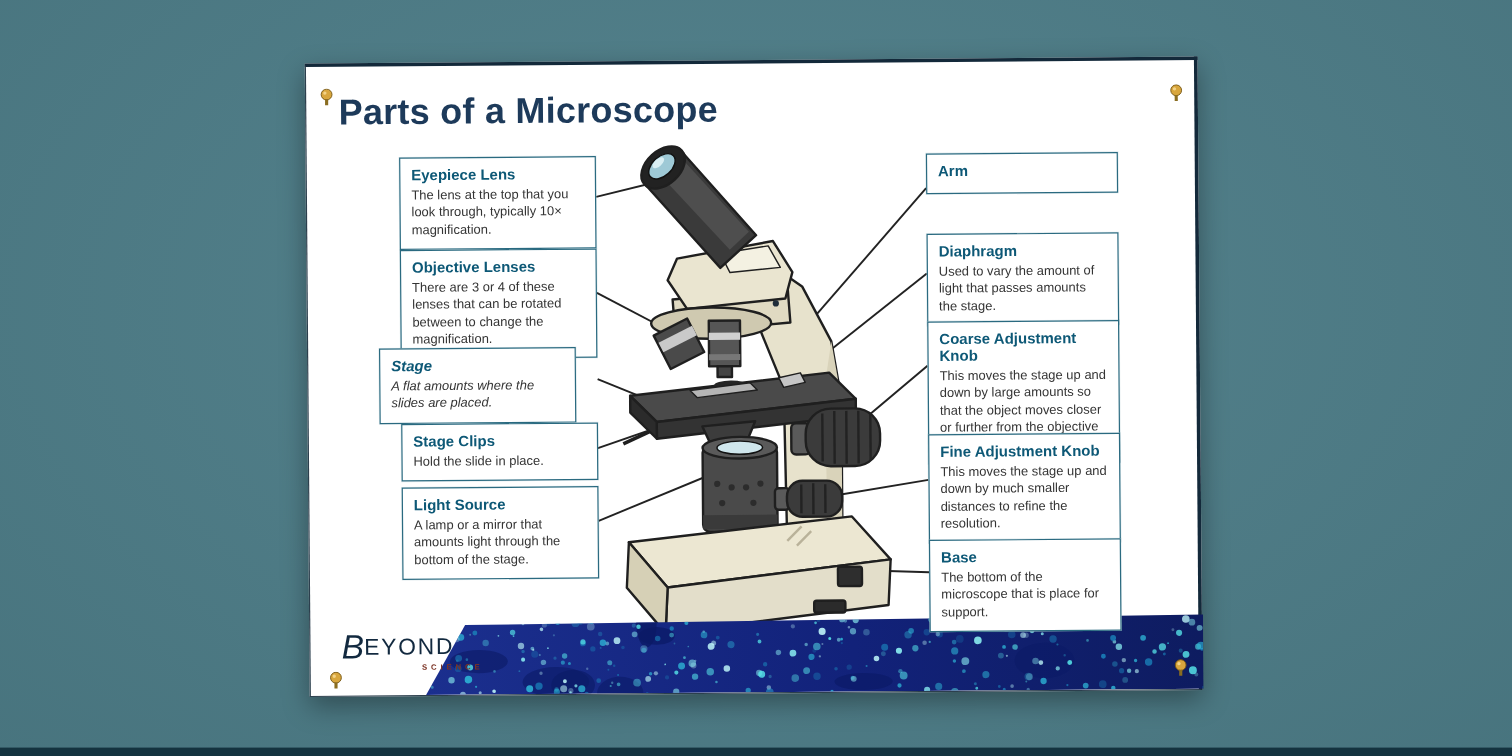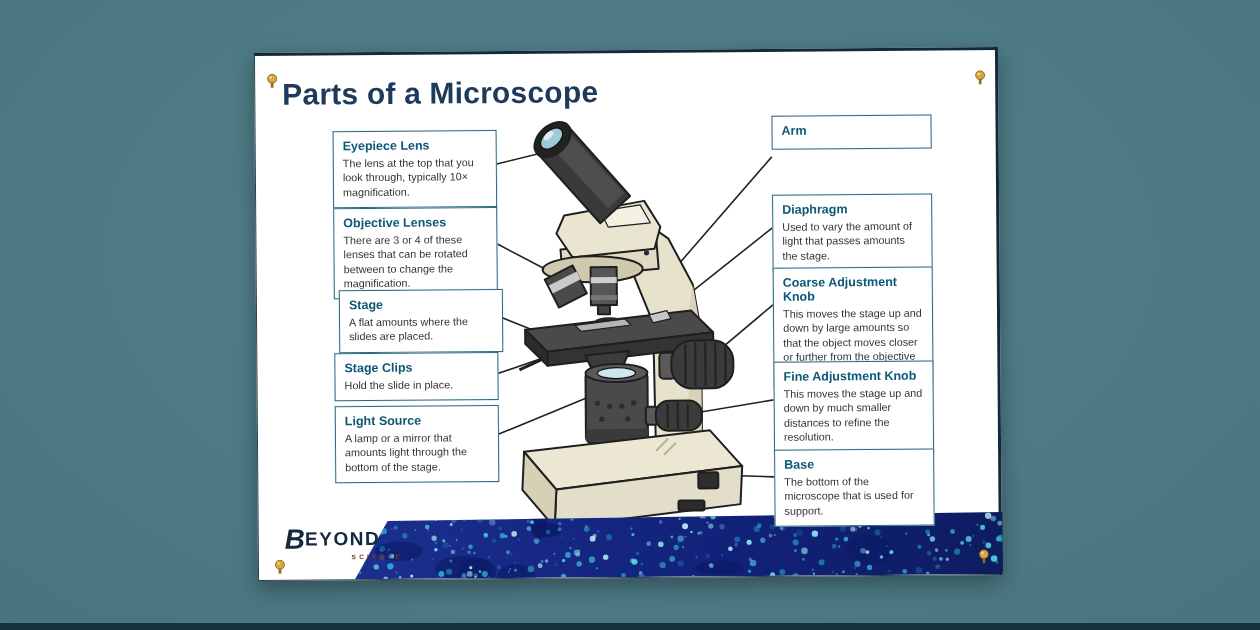--- a/index.html
+++ b/index.html
@@ -31,21 +31,21 @@
   .label-box{
     position:absolute;background:#ffffff;border:1.6px solid #2a6a80;
     padding:7px 9px 8px 9px;box-sizing:border-box;width:164px;
     box-shadow:0 0 0 0.5px rgba(42,106,128,0.15);
   }
   .label-box.right{width:160px;}
   .label-title{font-size:12.5px;font-weight:bold;color:#0d5876;margin:0 0 3px 0;}
   .label-desc{font-size:10.8px;color:#343434;line-height:1.32;margin:0;}
   svg{position:absolute;left:0;top:0;}
   .logo{position:absolute;left:26px;top:468px;width:118px;}
-  .logo-main{font-weight:bold;color:#12293f;font-size:19px;letter-spacing:1.5px;white-space:nowrap;}
+  .logo-main{font-weight:normal;color:#12293f;font-size:19px;letter-spacing:1.5px;white-space:nowrap;}
   .logo-b{font-size:28px;font-style:italic;letter-spacing:0;vertical-align:-3px;color:#12293f;}
   .logo-sub{font-size:6.5px;font-weight:bold;color:#7c3324;letter-spacing:3.2px;text-align:right;margin-top:-2px;}
   .pin{position:absolute;width:14px;height:16px;}
 </style>
 </head>
 <body>
 
 <div class="bottom-bar"></div>
 
 <div class="poster">
@@ -433,51 +433,51 @@
     </svg>
 
     <div class="label-box" style="left:77px;top:76px;">
       <p class="label-title">Eyepiece Lens</p>
       <p class="label-desc">The lens at the top that you look through, typically 10× magnification.</p>
     </div>
     <div class="label-box" style="left:77px;top:153px;">
       <p class="label-title">Objective Lenses</p>
       <p class="label-desc">There are 3 or 4 of these lenses that can be rotated between to change the magnification.</p>
     </div>
-    <div class="label-box" style="left:82px;top:235px;">
+    <div class="label-box" style="left:59px;top:235px;font-style:italic;">
       <p class="label-title">Stage</p>
       <p class="label-desc">A flat amounts where the slides are placed.</p>
     </div>
     <div class="label-box" style="left:77px;top:298px;">
       <p class="label-title">Stage Clips</p>
       <p class="label-desc">Hold the slide in place.</p>
     </div>
     <div class="label-box" style="left:77px;top:351px;">
       <p class="label-title">Light Source</p>
       <p class="label-desc">A lamp or a mirror that amounts light through the bottom of the stage.</p>
     </div>
 
-    <div class="label-box right" style="left:516px;top:64px;">
+    <div class="label-box right" style="left:516px;top:76px;">
       <p class="label-title">Arm</p>
     </div>
     <div class="label-box right" style="left:516px;top:143px;">
       <p class="label-title">Diaphragm</p>
       <p class="label-desc">Used to vary the amount of light that passes amounts the stage.</p>
     </div>
     <div class="label-box right" style="left:516px;top:216px;">
       <p class="label-title">Coarse Adjustment Knob</p>
       <p class="label-desc">This moves the stage up and down by large amounts so that the object moves closer or further from the objective lens.</p>
     </div>
     <div class="label-box right" style="left:516px;top:310px;">
       <p class="label-title">Fine Adjustment Knob</p>
       <p class="label-desc">This moves the stage up and down by much smaller distances to refine the resolution.</p>
     </div>
     <div class="label-box right" style="left:516px;top:398px;">
       <p class="label-title">Base</p>
-      <p class="label-desc">The bottom of the microscope that is used for support.</p>
+      <p class="label-desc">The bottom of the microscope that is place for support.</p>
     </div>
 
     <div class="logo">
       <div class="logo-main">
         <span class="logo-b">B</span><span>EYOND</span>
       </div>
       <div class="logo-sub">SCIENCE</div>
     </div>
 
     <svg class="pin" style="left:10px;top:18px;" viewBox="0 0 14 16">

